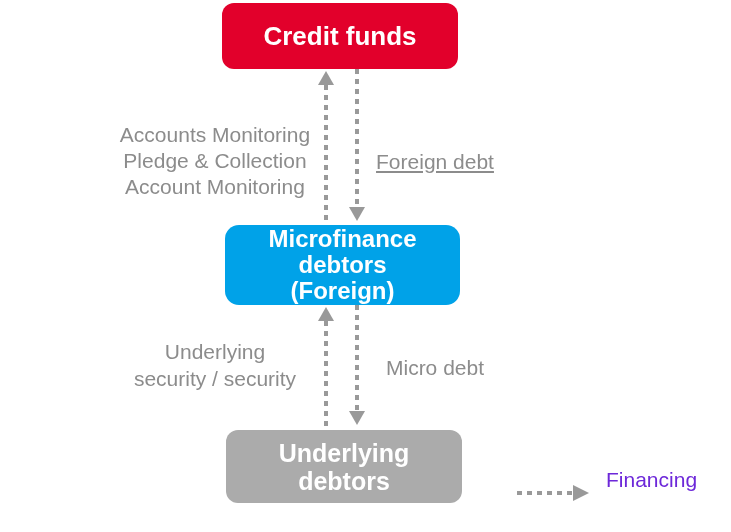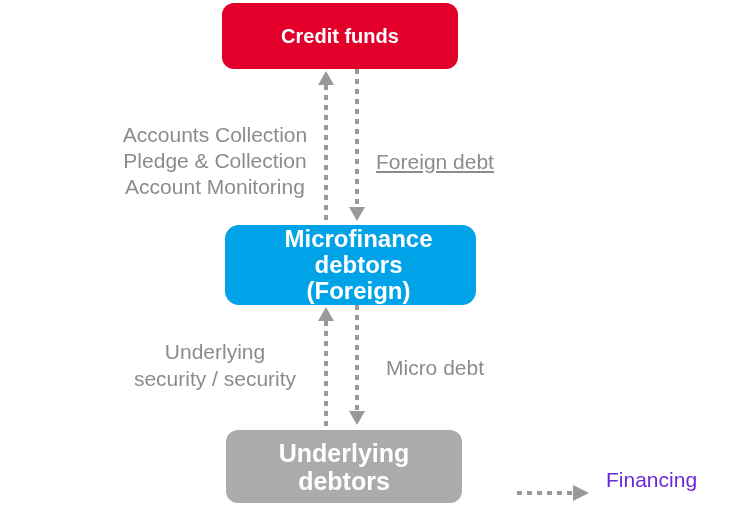--- a/index.html
+++ b/index.html
@@ -20,26 +20,26 @@
     display: flex;
     align-items: center;
     justify-content: center;
     text-align: center;
     color: #ffffff;
     font-weight: bold;
   }
   .node-credit {
     left: 222px; top: 3px; width: 236px; height: 66px;
     border-radius: 12px;
-    font-size: 20px;
+    font-size: 26px;
   }
   .node-micro {
     left: 225px; top: 225px; width: 235px; height: 80px;
     border-radius: 14px;
-    font-size: 24px; line-height: 26px; padding-left: 16px;
+    font-size: 24px; line-height: 26px;
   }
   .node-debtors {
     left: 226px; top: 430px; width: 236px; height: 73px;
     border-radius: 12px;
     font-size: 25px; line-height: 28px;
   }
   .edge-label {
     position: absolute;
     color: #8c8c8c;
     font-size: 21px;
@@ -100,21 +100,21 @@
   </div>
 
   <div class="node node-debtors" style="background-color: rgb(171, 171, 171); color: rgb(255, 255, 255);">
     <span>
       <span>Underlying</span><br>
       <span>debtors</span>
     </span>
   </div>
 
   <div class="edge-label lbl-ar" style="color: rgb(140, 140, 140);">
-    <span>Accounts Collection</span><br>
+    <span>Accounts Monitoring</span><br>
     <span>Pledge &amp; Collection</span><br>
     <span>Account Monitoring</span>
   </div>
 
   <div class="edge-label lbl-foreign" style="color: rgb(140, 140, 140); text-decoration: underline;">Foreign debt</div>
 
   <div class="edge-label lbl-guarantee" style="color: rgb(140, 140, 140);">
     <span>Underlying</span><br>
     <span>security / security</span>
   </div>

